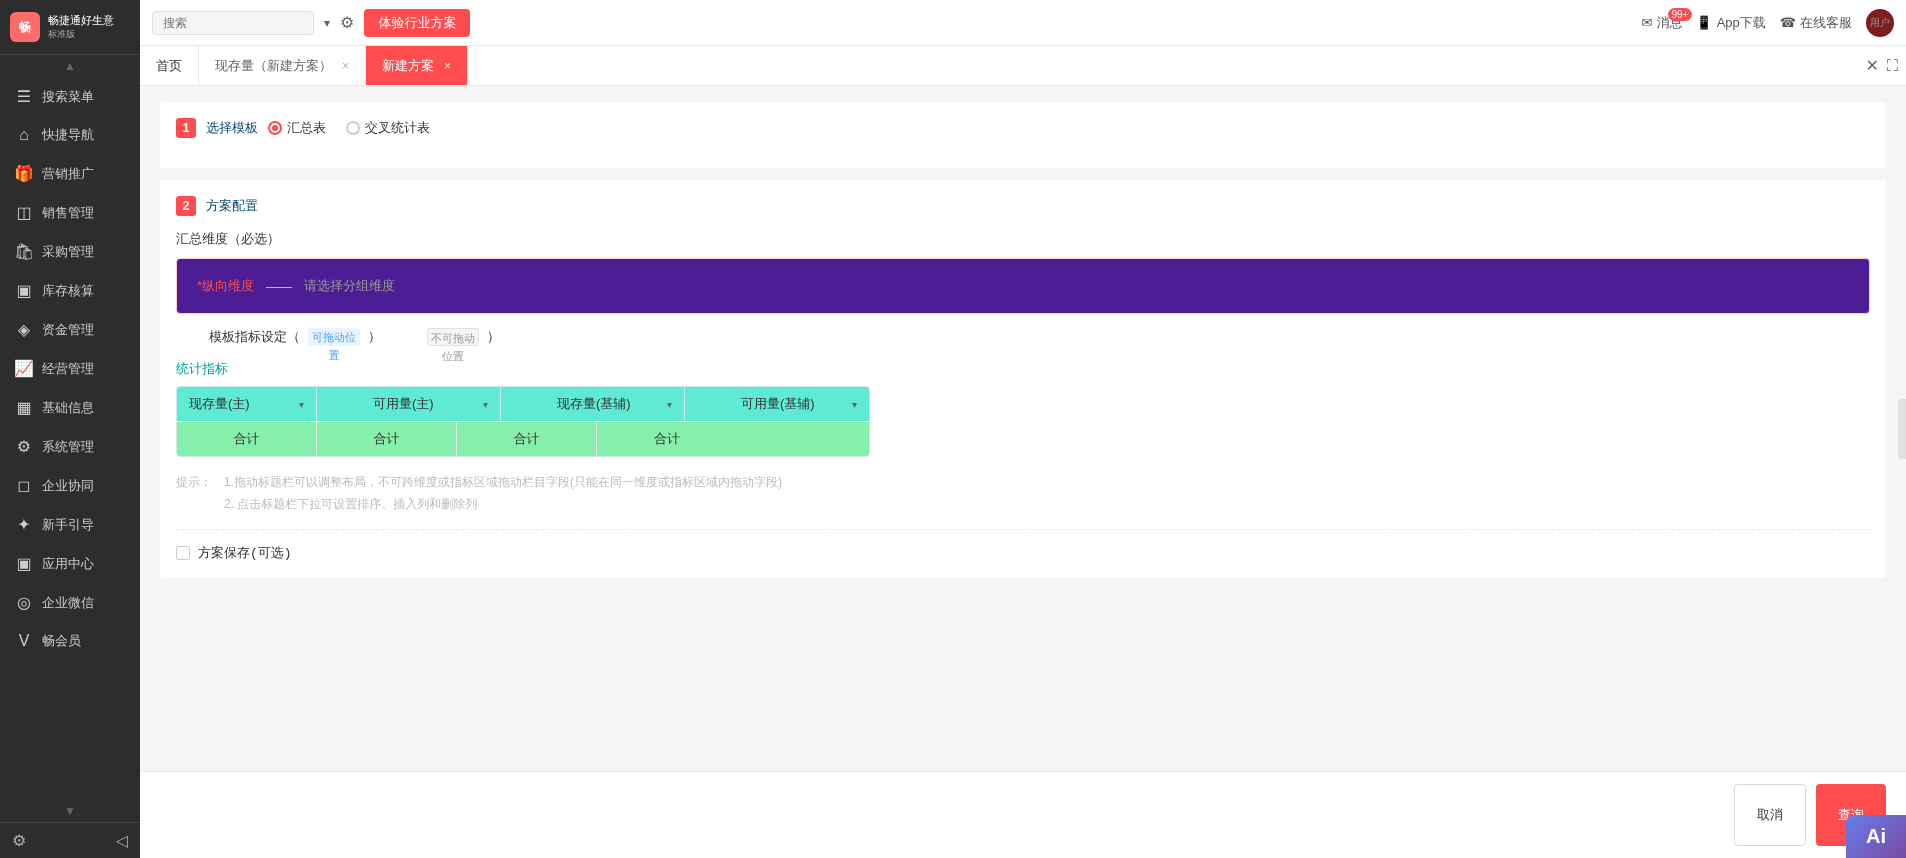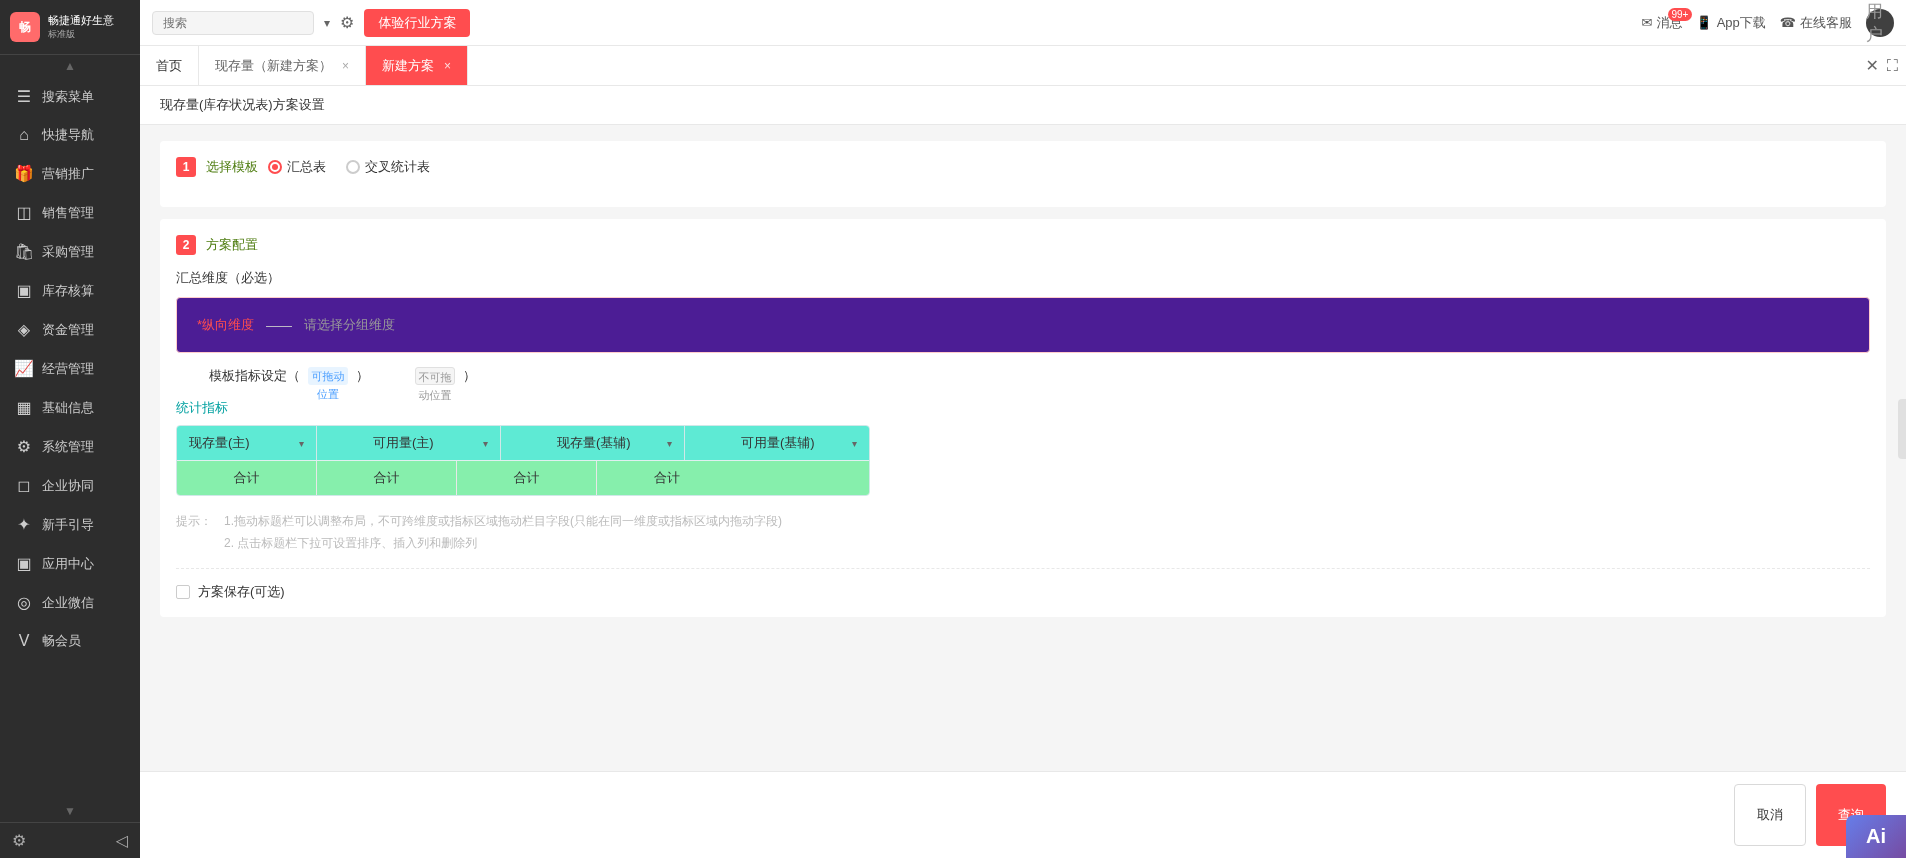--- a/index.html
+++ b/index.html
@@ -87,22 +87,22 @@
     .topbar-right { display: flex; align-items: center; gap: 14px; }
     .topbar-msg { display: flex; align-items: center; gap: 4px; font-size: 13px; color: #555; cursor: pointer; position: relative; }
     .msg-badge {
       background: #ff4d4f; color: white; font-size: 10px;
       padding: 1px 4px; border-radius: 8px; position: absolute; top: -6px; right: -10px;
     }
     .topbar-app { display: flex; align-items: center; gap: 4px; font-size: 13px; color: #555; cursor: pointer; }
     .topbar-service { display: flex; align-items: center; gap: 4px; font-size: 13px; color: #555; cursor: pointer; }
     .topbar-avatar {
       width: 28px; height: 28px; border-radius: 50%;
-      background: #404040; display: flex; align-items: center; justify-content: center;
-      font-size: 17px; color: #999;
+      background: #7f1d1d; display: flex; align-items: center; justify-content: center;
+      font-size: 10px; color: #999;
     }
 
     
     .tabbar {
       background: #fff;
       height: 40px;
       display: flex;
       align-items: center;
       padding: 0 0 0 0;
       border-bottom: 1px solid #e8e8e8;
@@ -157,21 +157,21 @@
     }
     .section-step {
       display: flex; align-items: center; gap: 10px; margin-bottom: 14px;
     }
     .step-badge {
       width: 20px; height: 20px; border-radius: 3px;
       background: #ff4d4f; color: white;
       display: flex; align-items: center; justify-content: center;
       font-size: 12px; font-weight: bold; flex-shrink: 0;
     }
-    .step-title { font-size: 13px; font-weight: 500; color: #4d7c0f; }
+    .step-title { font-size: 13px; font-weight: 500; color: #0c4a6e; }
 
     
     .radio-group { display: flex; align-items: center; gap: 20px; }
     .radio-item { display: flex; align-items: center; gap: 5px; cursor: pointer; font-size: 13px; color: #333; }
     .radio-dot {
       width: 14px; height: 14px; border-radius: 50%;
       border: 2px solid #ff4d4f;
       display: flex; align-items: center; justify-content: center;
     }
     .radio-dot.checked::after {
@@ -195,21 +195,21 @@
     .dimension-row { display: flex; align-items: center; gap: 12px; }
     .dimension-label { color: #ff4d4f; font-size: 13px; }
     .dimension-dash { color: #ccc; }
     .dimension-placeholder { color: #999; font-size: 13px; }
 
     
     .indicator-settings { margin-bottom: 14px; margin-left: 33px; }
     .indicator-settings-label { font-size: 13px; color: #333; margin-bottom: 10px; display: flex; align-items: center; gap: 8px; }
     .indicator-tag {
       display: inline-block;
-      width: 40px; height: 18px;
+      width: 52px; height: 18px;
       border-radius: 3px;
       font-size: 11px;
       text-align: center; line-height: 18px;
     }
     .tag-draggable { background: #e8f4ff; color: #4a9eff; }
     .tag-not-draggable { background: #f5f5f5; color: #999; border: 1px solid #e0e0e0; }
 
     
     .stats-section { margin-bottom: 12px; }
     .stats-title { font-size: 13px; color: #00a0a0; margin-bottom: 8px; font-weight: 500; }
@@ -245,21 +245,21 @@
     .chevron-down { font-size: 10px; color: #666; cursor: pointer; }
 
     
     .tips-section { margin-top: 10px; }
     .tip-text { font-size: 12px; color: #bbb; line-height: 1.8; }
 
     
     .divider { border: none; border-top: 1px dashed #e8e8e8; margin: 14px 0; }
 
     
-    .save-row { display: flex; align-items: center; gap: 8px; font-size: 13px; color: #333; margin-top: 12px; }
+    .save-row { display: flex; align-items: center; gap: 8px; font-size: 13px; color: #333; margin-top: 12px; font-family: Liberation Mono, monospace; }
     .checkbox-box {
       width: 14px; height: 14px; border: 1px solid #ccc; border-radius: 2px;
       cursor: pointer;
     }
 
     
     .footer-bar {
       background: #fff;
       border-top: 1px solid #e8e8e8;
       padding: 12px 20px;
@@ -418,23 +418,20 @@
       <span class="tab-close">×</span>
     </div>
     <div class="topbar-spacer"></div>
     <div class="tabbar-actions">
       <button class="tabbar-action-btn">✕</button>
       <button class="tabbar-action-btn">⛶</button>
     </div>
   </div>
 
   <div class="content">
-    <div class="page-header">
-      <span>现存量(库存状况表)方案设置</span>
-    </div>
     <div class="page-body">
 
       <div class="section">
         <div class="section-step">
           <div class="step-badge">1</div>
           <span class="step-title">选择模板</span>
           <div class="radio-group">
             <label class="radio-item">
               <div class="radio-dot checked"></div>
               <span>汇总表</span>

